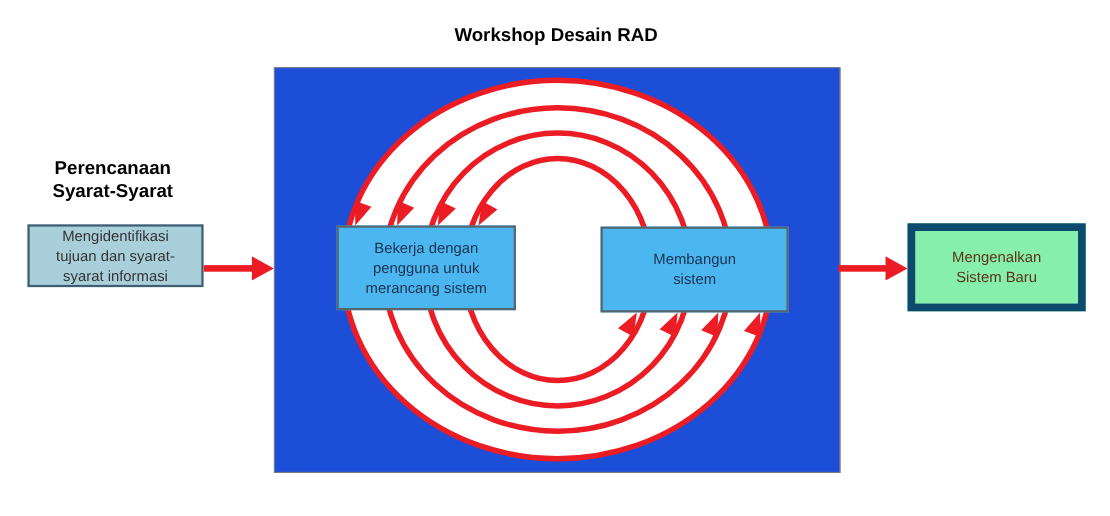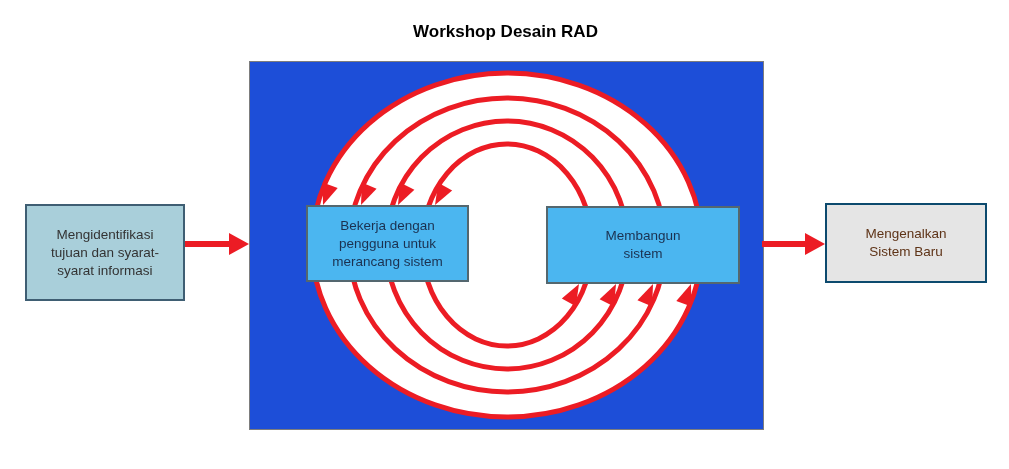--- a/index.html
+++ b/index.html
@@ -10,44 +10,46 @@
          font-size:17px;font-weight:bold;color:#000;}
 
   .phase-label{position:absolute;font-size:17px;font-weight:bold;color:#000;
                text-align:center;line-height:21px;white-space:pre-line;}
   .phase-label.left{left:5px;top:142px;width:195px;}
   .phase-label.right{left:815px;top:152px;width:180px;}
 
   .box{position:absolute;display:flex;align-items:center;justify-content:center;
        text-align:center;white-space:pre-line;font-size:13.5px;line-height:18px;
        box-sizing:border-box;}
-  .identify-box{left:25px;top:204px;width:160px;height:97px;
+  .identify-box{left:25px;top:204px;width:160px;height:57px;
                 background:#a9cfda;border:2px solid #3f5e73;color:#333333;}
   .introduce-box{left:825px;top:203px;width:162px;height:80px;
-                 background:#e5e5e5;border:2px solid #0c4a6e;color:#5e3317;}
+                 background:#86efac;border:7px solid #0c4a6e;color:#5e3317;}
 
   .panel{position:absolute;left:249px;top:61px;width:513px;height:367px;
          background:#1d4ed8;border:1px solid #7d7d7d;box-sizing:content-box;}
   .panel svg{position:absolute;left:0;top:0;}
 
   .process-box{background:#4bb6f0;border:2px solid #54676f;color:#1b3150;}
   .design-box{left:56px;top:143px;width:163px;height:77px;}
-  .build-box{left:296px;top:144px;width:194px;height:78px;}
+  .build-box{left:296px;top:144px;width:171px;height:78px;}
 
   .straight-arrow{position:absolute;top:233px;}
   .straight-arrow.a1{left:185px;}
   .straight-arrow.a2{left:762px;}
 </style>
 </head>
 <body>
 
 <div class="stage">
 
   <div class="title">Workshop Desain RAD</div>
 
+  <div class="phase-label left">Perencanaan
+Syarat-Syarat</div>
 
   <div class="box identify-box">Mengidentifikasi
 tujuan dan syarat-
 syarat informasi</div>
 
   <svg class="straight-arrow a1" width="64" height="22" viewBox="0 0 64 22">
     <rect x="0" y="8" width="45" height="6" fill="#ec1c24"></rect>
     <polygon points="44,0 64,11 44,22" fill="#ec1c24"></polygon>
   </svg>
 

